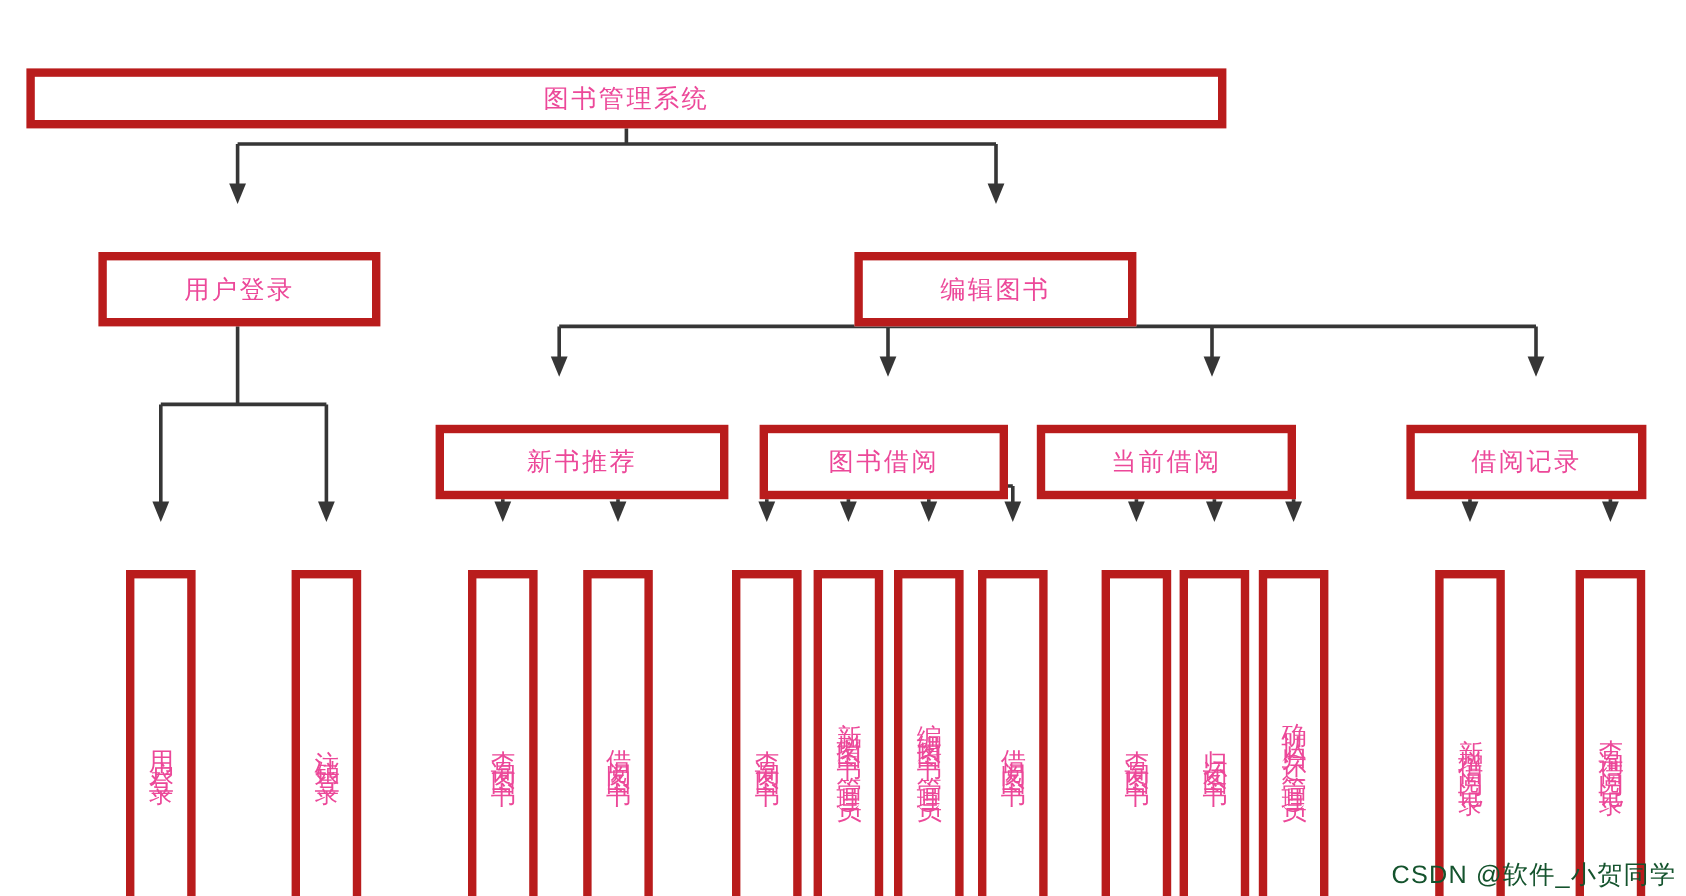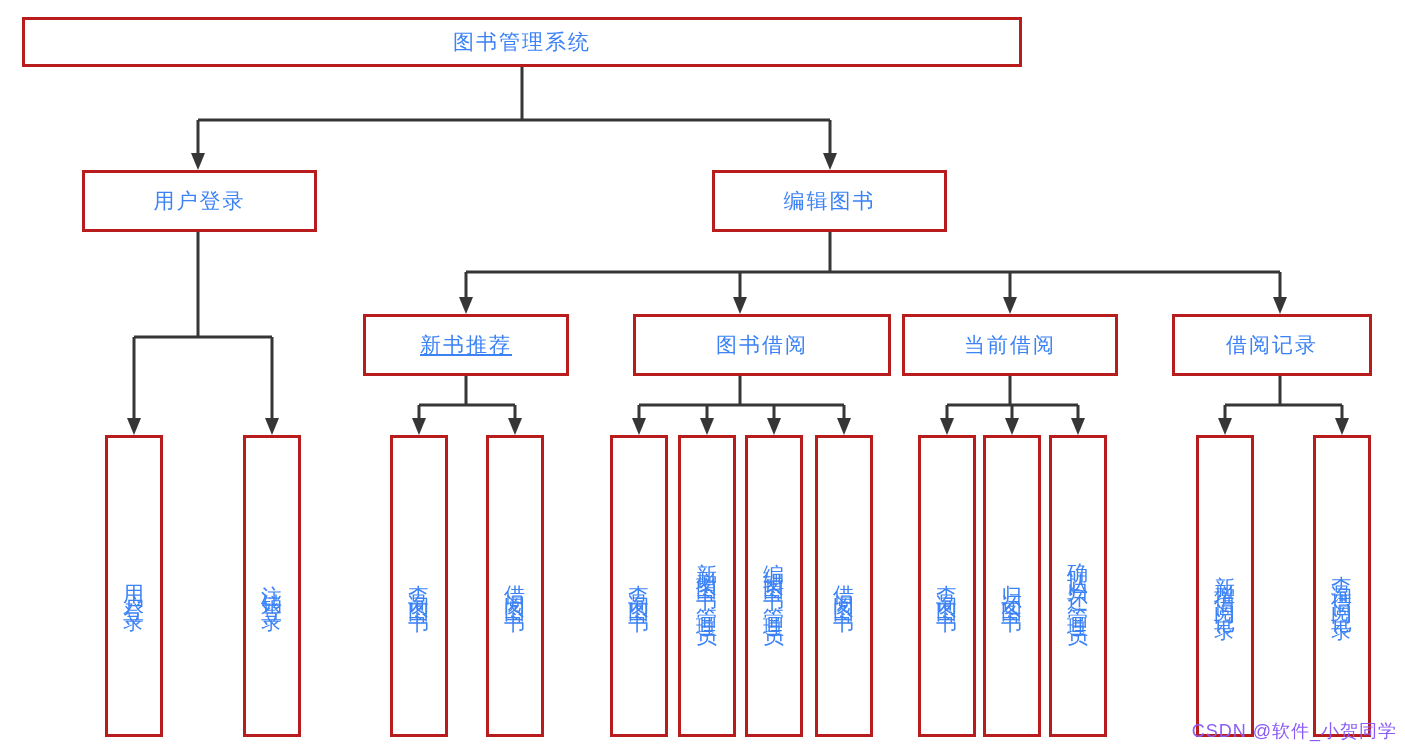--- a/index.html
+++ b/index.html
@@ -9,41 +9,42 @@
     background:#ffffff;
     font-family:"Liberation Sans","DejaVu Sans",sans-serif;
     overflow:hidden;
   }
   svg.connectors { position:absolute; left:0; top:0; z-index:0; }
   svg.connectors path { stroke:#363636; stroke-width:3; fill:none; }
   svg.connectors polygon { fill:#363636; stroke:none; }
   .node {
     position:absolute; z-index:1;
     background:#ffffff;
-    border:3px solid #b91c1c;
+    border:7px solid #b91c1c;
     box-sizing:border-box;
     display:flex; align-items:center; justify-content:center;
-    color:#3b82f6;
+    color:#ec4899;
+    margin-top:40px;
   }
   .h-node { font-size:21px; letter-spacing:2px; }
   .root-node { left:22px; top:17px; width:1000px; height:50px; }
   .l2-node  { top:170px; width:235px; height:62px; }
   .l3-node  { top:314px; height:62px; }
   .leaf {
     top:435px; width:58px; height:302px;
     writing-mode:vertical-rl;
     text-orientation:upright;
     font-size:21px;
     letter-spacing:9px;
     line-height:1;
   }
   .watermark {
     position:absolute; z-index:2;
     right:8px; bottom:4px;
-    color:#8b5cf6; font-size:18px;
+    color:#14532d; font-size:21px;
     letter-spacing:1px;
   }
 </style>
 </head>
 <body>
 
 <div class="stage">
 
   <svg class="connectors" width="1405" height="747" viewBox="0 0 1405 747">
 
@@ -93,23 +94,23 @@
       <polygon points="1225,435 1218,418 1232,418"></polygon>
       <polygon points="1342,435 1335,418 1349,418"></polygon>
     </g>
   </svg>
 
   <div class="node h-node root-node">图书管理系统</div>
 
   <div class="node h-node l2-node" style="left:82px;">用户登录</div>
   <div class="node h-node l2-node" style="left:712px;">编辑图书</div>
 
-  <div class="node h-node l3-node" style="left:363px; width:206px;text-decoration:underline;">新书推荐</div>
-  <div class="node h-node l3-node" style="left:633px; width:258px;">图书借阅</div>
-  <div class="node h-node l3-node" style="left:902px; width:216px;text-align:right;">当前借阅</div>
+  <div class="node h-node l3-node" style="left:363px; width:244px;">新书推荐</div>
+  <div class="node h-node l3-node" style="left:633px; width:207px;">图书借阅</div>
+  <div class="node h-node l3-node" style="left:864px; width:216px;text-align:right;">当前借阅</div>
   <div class="node h-node l3-node" style="left:1172px; width:200px;">借阅记录</div>
 
   <div class="node leaf" style="left:105px;">用户登录</div>
   <div class="node leaf" style="left:243px;">注销登录</div>
 
   <div class="node leaf" style="left:390px;">查询图书</div>
   <div class="node leaf" style="left:486px;">借阅图书</div>
 
   <div class="node leaf" style="left:610px;">查询图书</div>
   <div class="node leaf" style="left:678px;">新增图书（管理员）</div>

